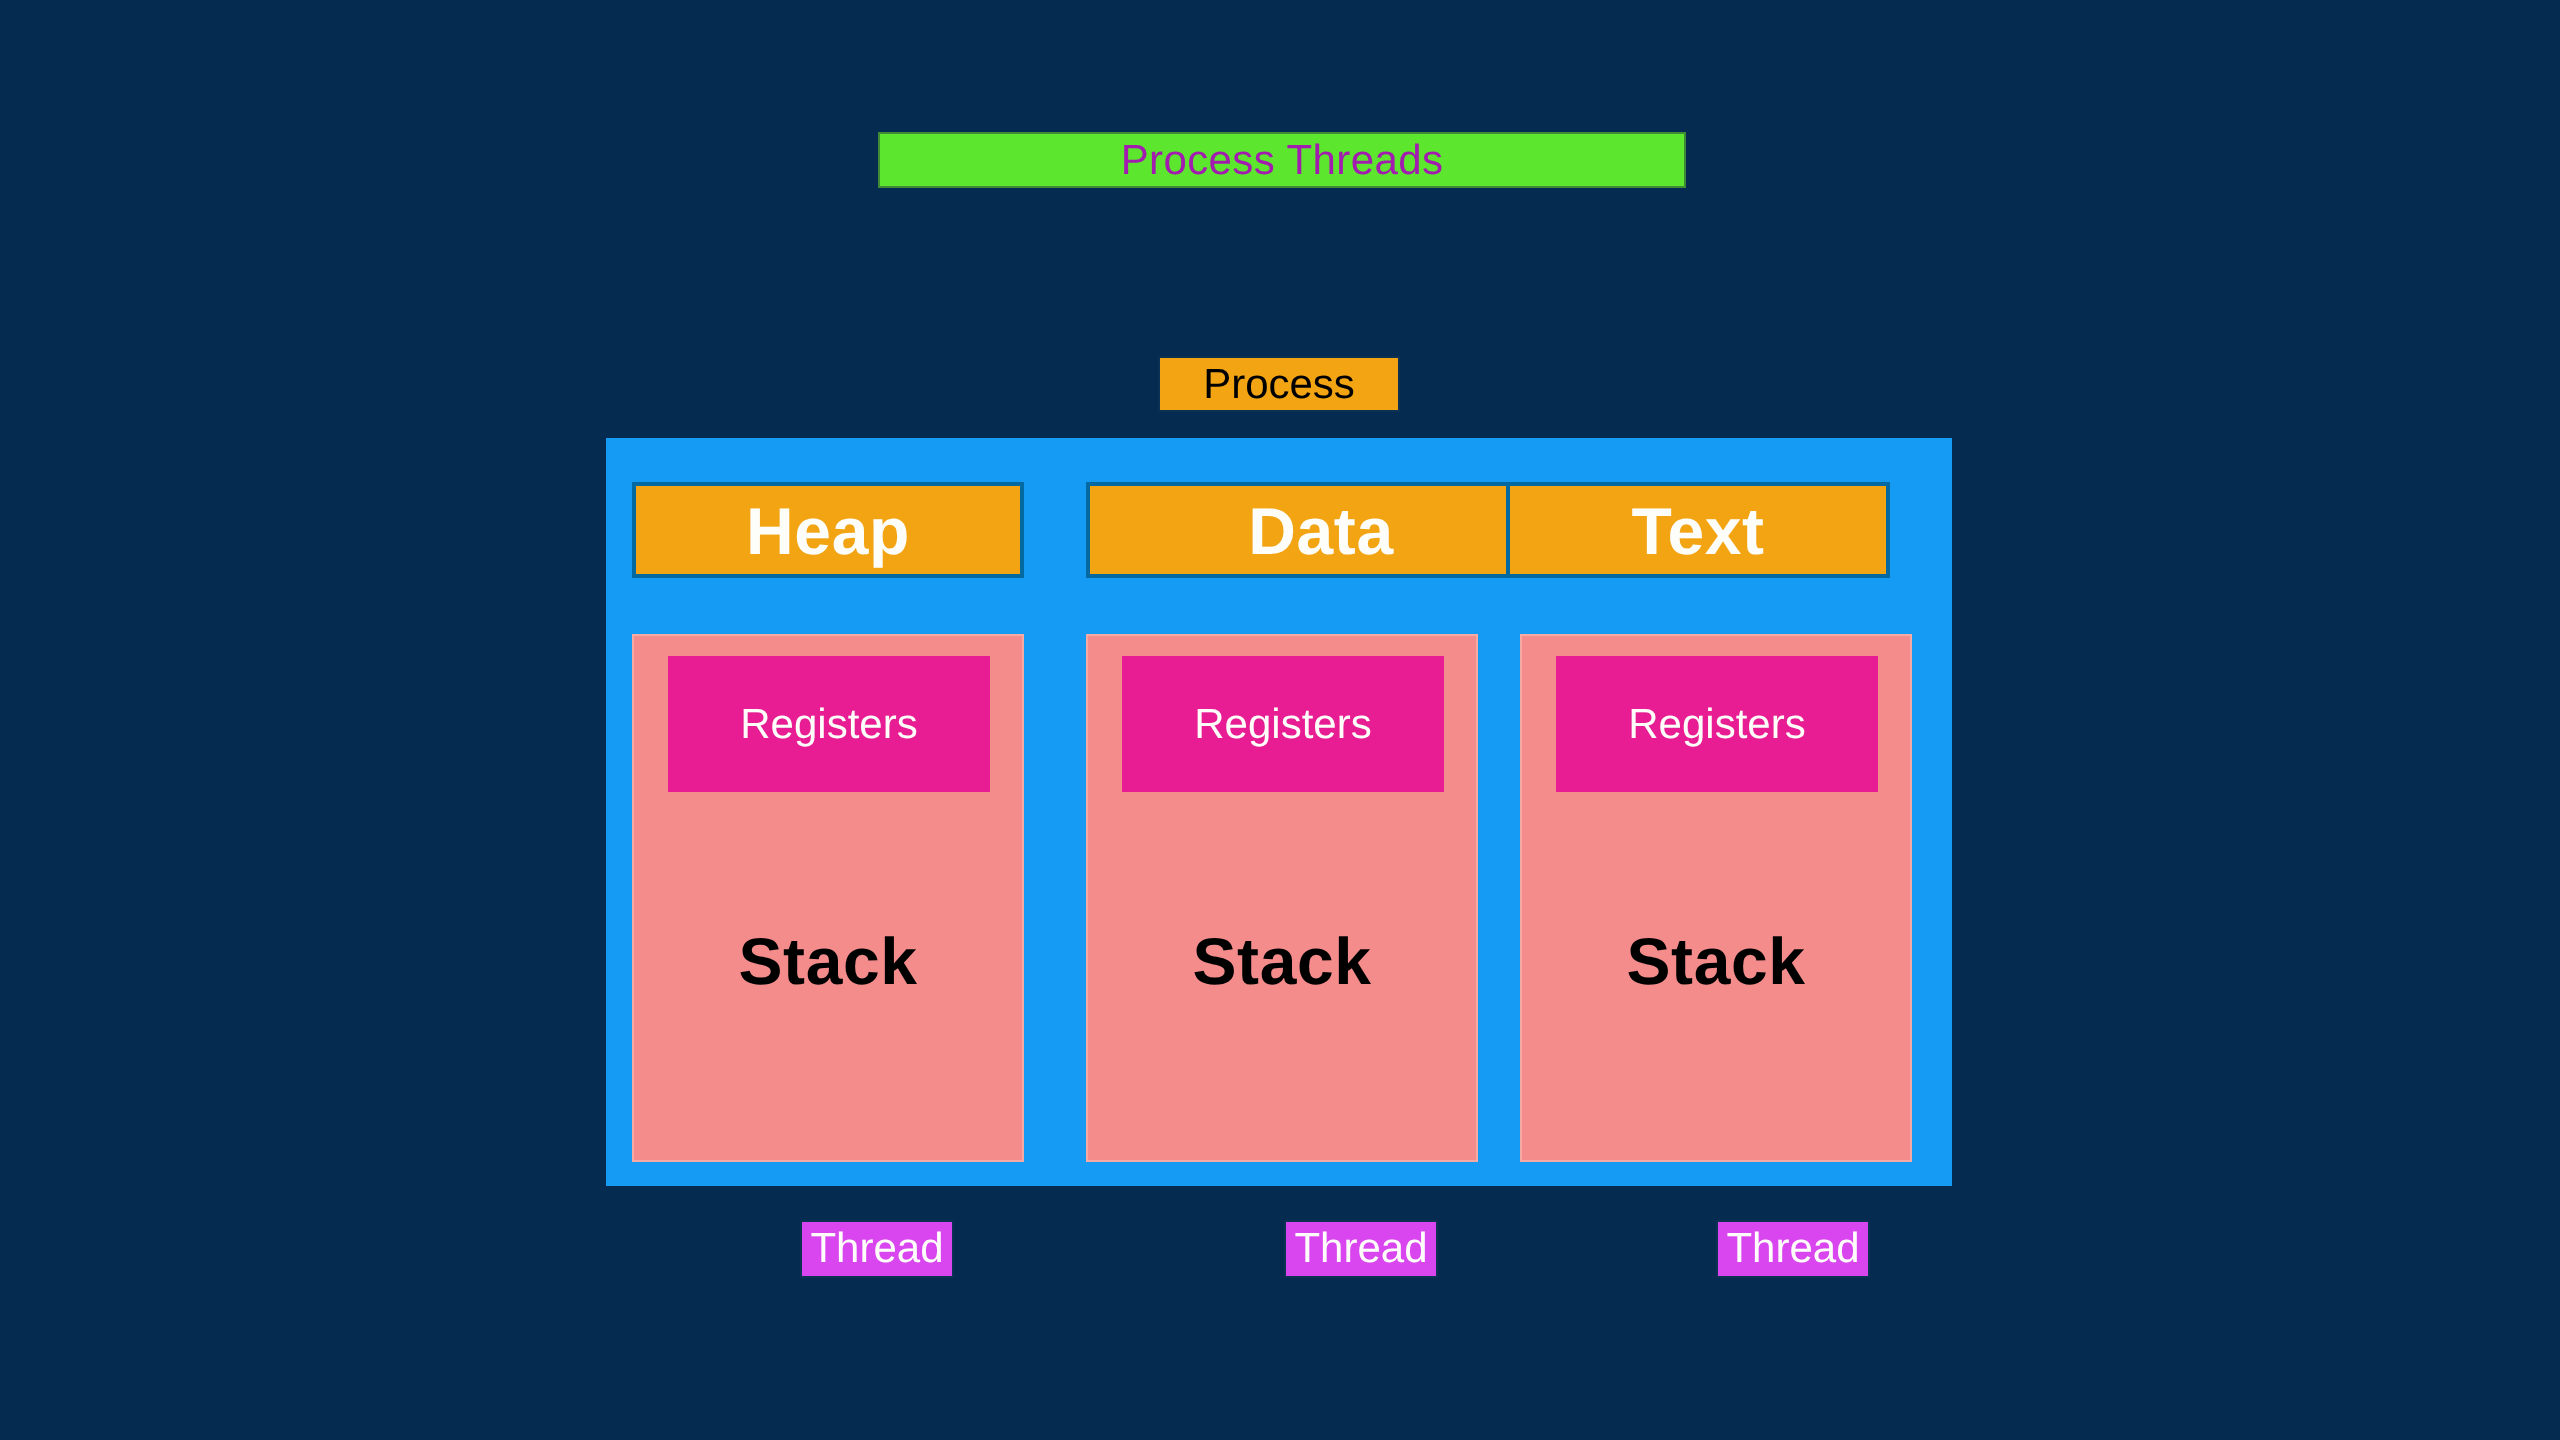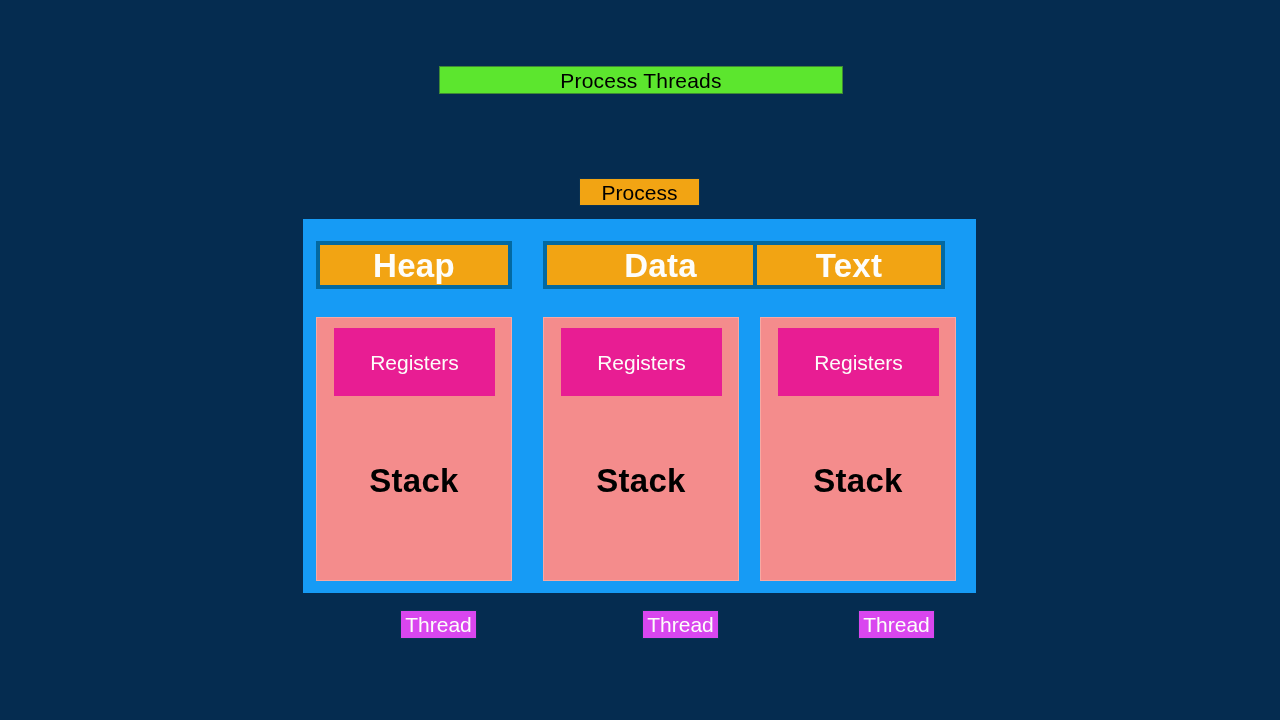--- a/index.html
+++ b/index.html
@@ -30,21 +30,21 @@
     width: 404px;
     height: 28px;
     background: #5ce62e;
     border: 1px solid #3f8a35;
     box-sizing: border-box;
     display: flex;
     align-items: center;
     justify-content: center;
   }
   .title-banner-label {
-    color: #000000;
+    color: #a21caf;
     font-size: 21px;
     font-weight: 400;
     line-height: 1;
     letter-spacing: 0.2px;
   }
 
   
   .process-tag {
     position: absolute;
     left: 579px;
@@ -75,21 +75,21 @@
     background: #169bf5;
     box-sizing: border-box;
   }
 
   
   .segment {
     position: absolute;
     top: 241px;
     height: 48px;
     background: #f2a413;
-    border: 4px solid #0369a1;
+    border: 2px solid #0369a1;
     box-sizing: border-box;
     display: flex;
     align-items: center;
     justify-content: center;
   }
   .segment-label {
     color: #fdfdfa;
     font-size: 33px;
     font-weight: bold;
     line-height: 1;

